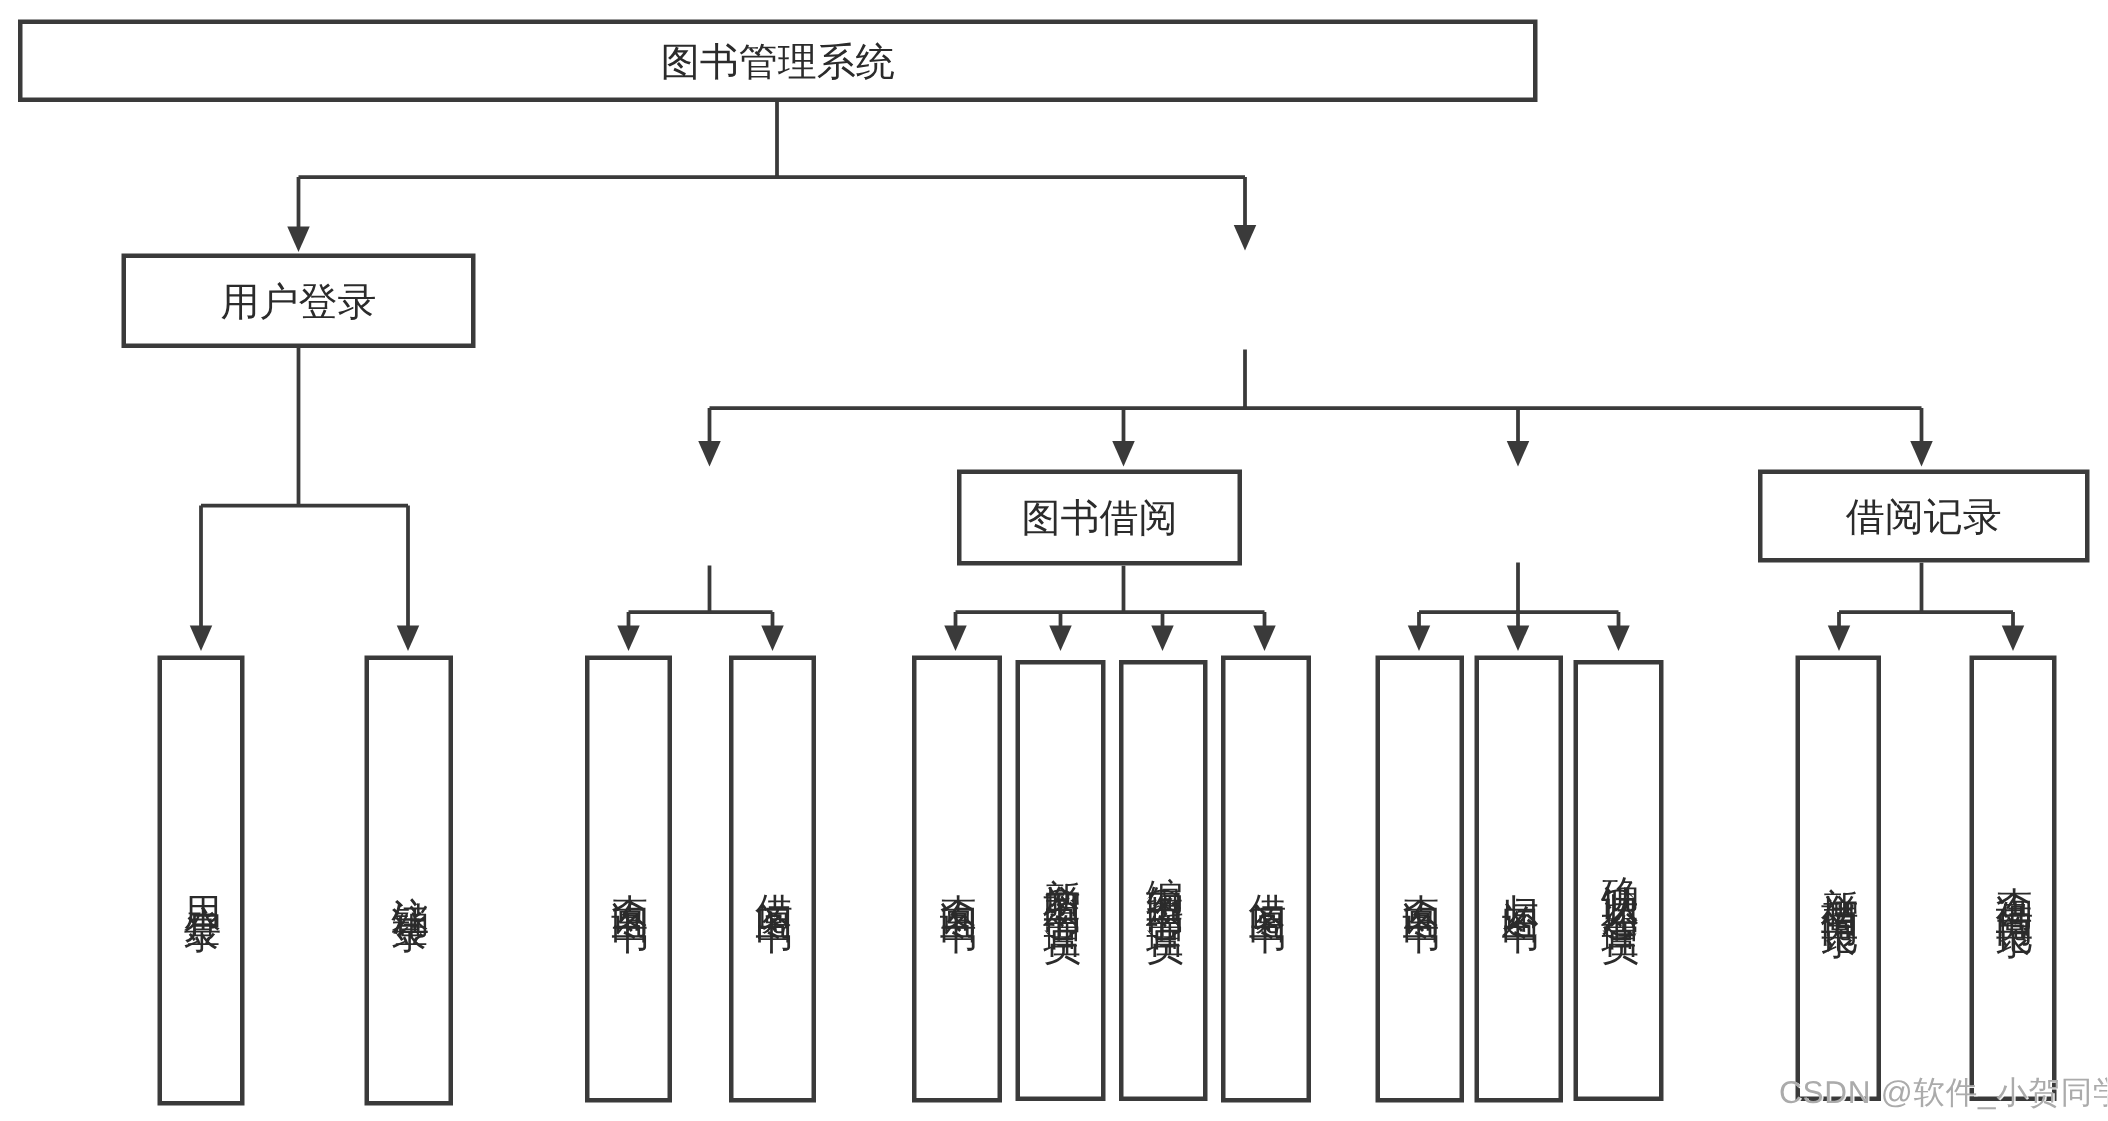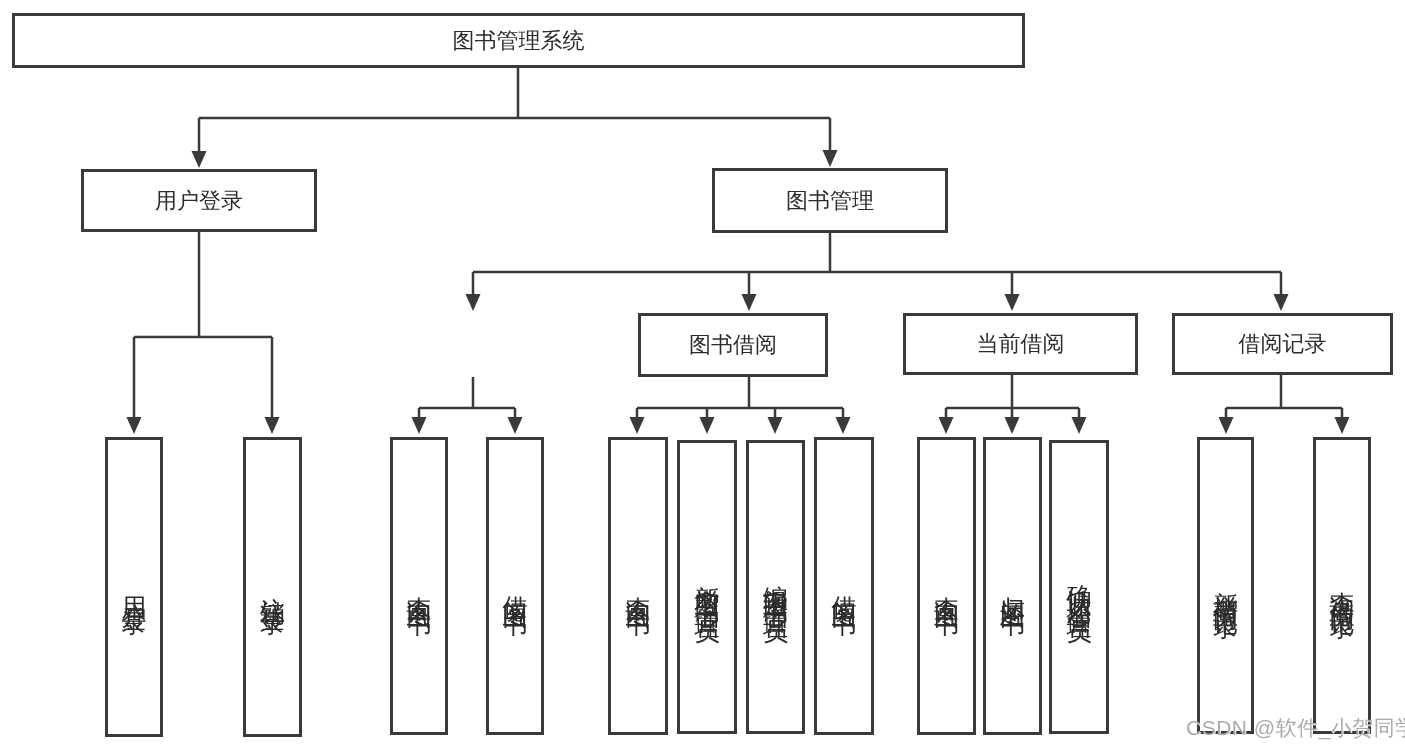--- a/index.html
+++ b/index.html
@@ -13,21 +13,21 @@
   .wires{position:absolute;left:0;top:0;pointer-events:none;}
   .box{
     position:absolute;
     box-sizing:border-box;
     border:3px solid #3a3a3a;
     background:#ffffff;
     display:flex;
     align-items:center;
     justify-content:center;
     color:#2b2b2b;
-    font-size:22px;
+    font-size:26px;
     line-height:1;
     z-index:1;
   }
   .box.h span{white-space:nowrap;}
   .box.v{
     writing-mode:vertical-rl;
     text-orientation:mixed;
     font-size:25px;
     letter-spacing:5px;
   }
@@ -90,29 +90,23 @@
     </g>
   </svg>
 
   <div class="box h" style="left:12px;top:13px;width:1013px;height:55px">
     <span>图书管理系统</span>
   </div>
 
   <div class="box h" style="left:81px;top:169px;width:236px;height:63px">
     <span>用户登录</span>
   </div>
-  <div class="box h" style="left:712px;top:168px;width:236px;height:65px">
-    <span>图书管理</span>
-  </div>
 
   <div class="box h" style="left:638px;top:313px;width:190px;height:64px">
     <span>图书借阅</span>
-  </div>
-  <div class="box h" style="left:903px;top:313px;width:235px;height:62px">
-    <span>当前借阅</span>
   </div>
   <div class="box h" style="left:1172px;top:313px;width:221px;height:62px">
     <span>借阅记录</span>
   </div>
 
   <div class="box v" style="left:105px;top:437px;width:58px;height:300px">
     <span>用户登录</span>
   </div>
   <div class="box v" style="left:243px;top:437px;width:59px;height:300px">
     <span>注销登录</span>

